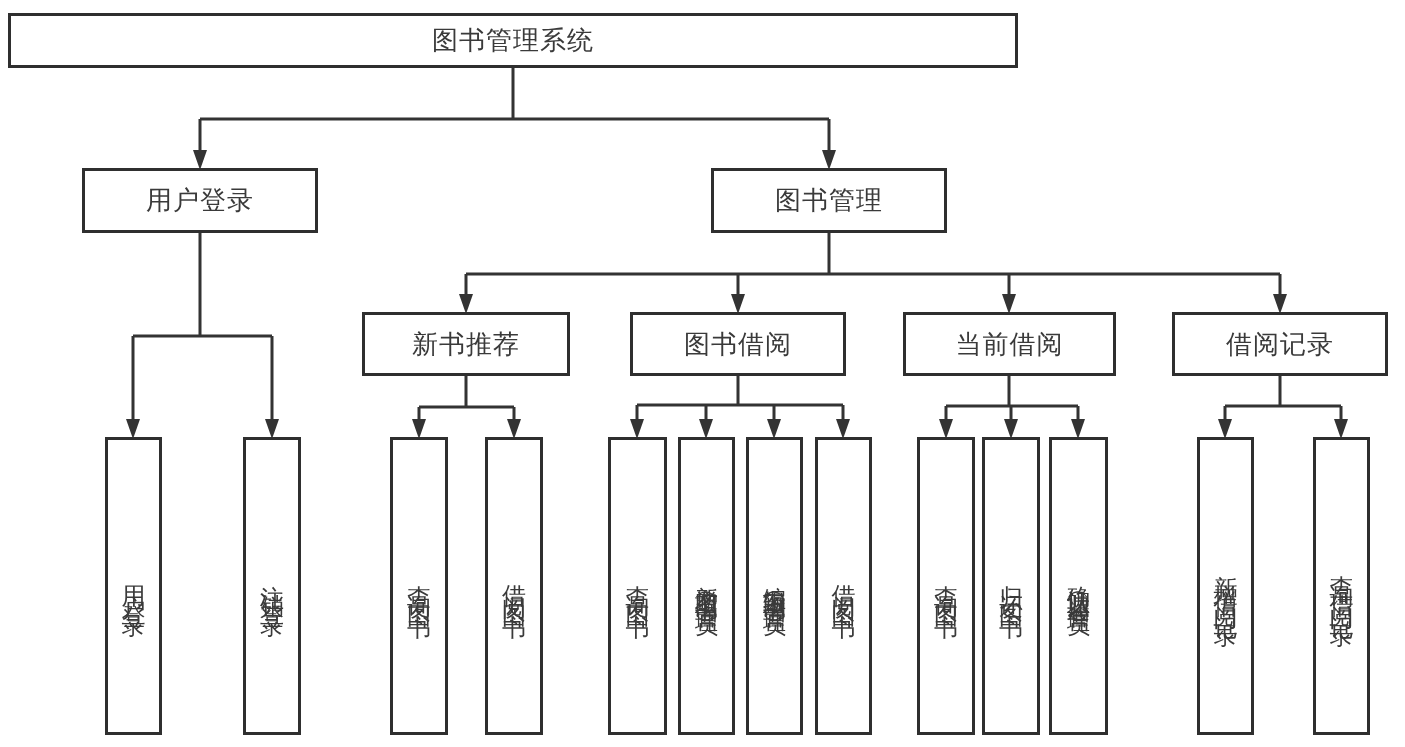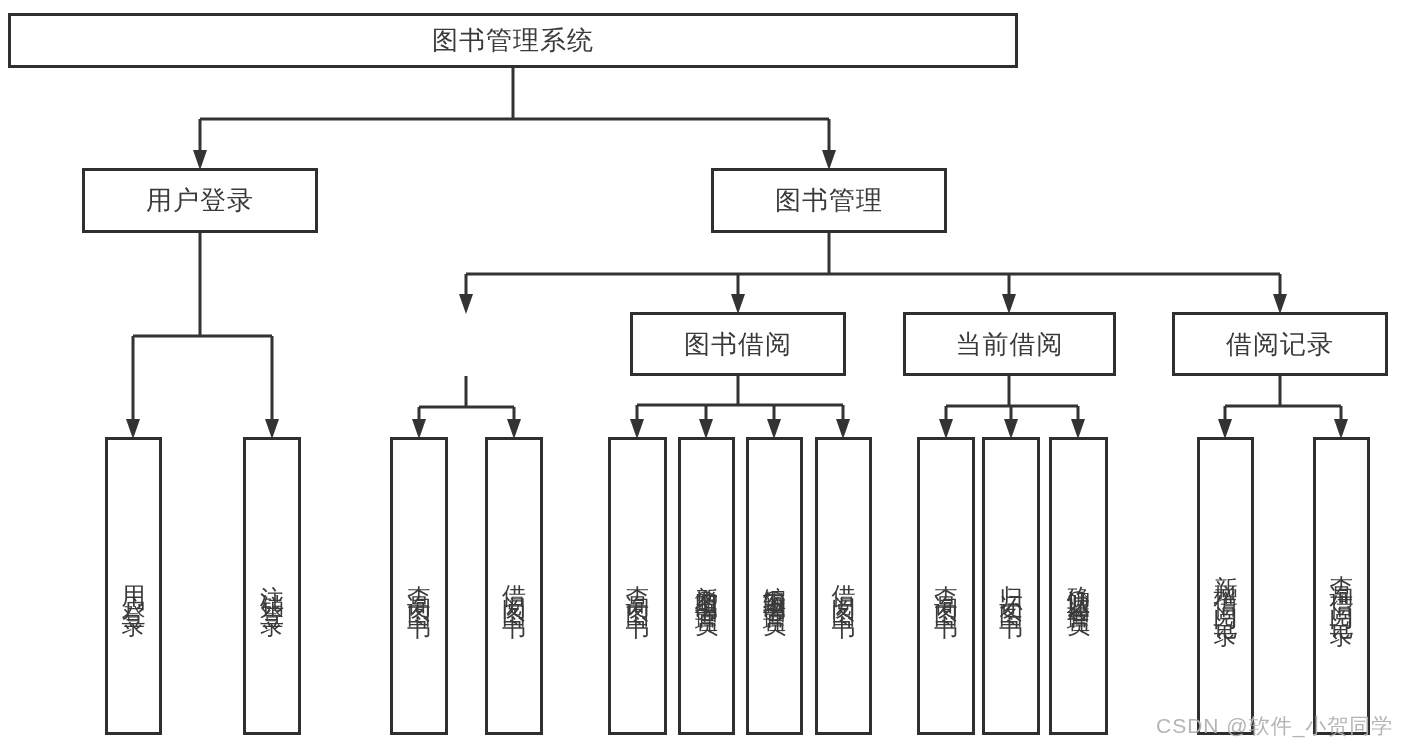--- a/index.html
+++ b/index.html
@@ -127,20 +127,23 @@
     <span class="h-text">图书管理系统</span>
   </div>
 
   <div class="box" style="left:82px; top:168px; width:236px; height:65px;">
     <span class="h-text">用户登录</span>
   </div>
   <div class="box" style="left:711px; top:168px; width:236px; height:65px;">
     <span class="h-text">图书管理</span>
   </div>
 
+  <div class="box" style="left:362px; top:312px; width:208px; height:64px;">
+    <span class="h-text">新书推荐</span>
+  </div>
   <div class="box" style="left:630px; top:312px; width:216px; height:64px;text-align:right;">
     <span class="h-text">图书借阅</span>
   </div>
   <div class="box" style="left:903px; top:312px; width:213px; height:64px;font-family:Liberation Serif, serif;">
     <span class="h-text">当前借阅</span>
   </div>
   <div class="box" style="left:1172px; top:312px; width:216px; height:64px;">
     <span class="h-text">借阅记录</span>
   </div>
 
@@ -181,15 +184,14 @@
     <span class="v-text long">确认归还（管理员）</span>
   </div>
 
   <div class="box" style="left:1197px; top:437px; width:57px; height:298px;">
     <span class="v-text">新增借阅记录</span>
   </div>
   <div class="box" style="left:1313px; top:437px; width:57px; height:298px;">
     <span class="v-text">查询借阅记录</span>
   </div>
 
-  <div class="watermark">CSDN @软件_小贺同学</div>
 
 </div>
 
 </body></html>

